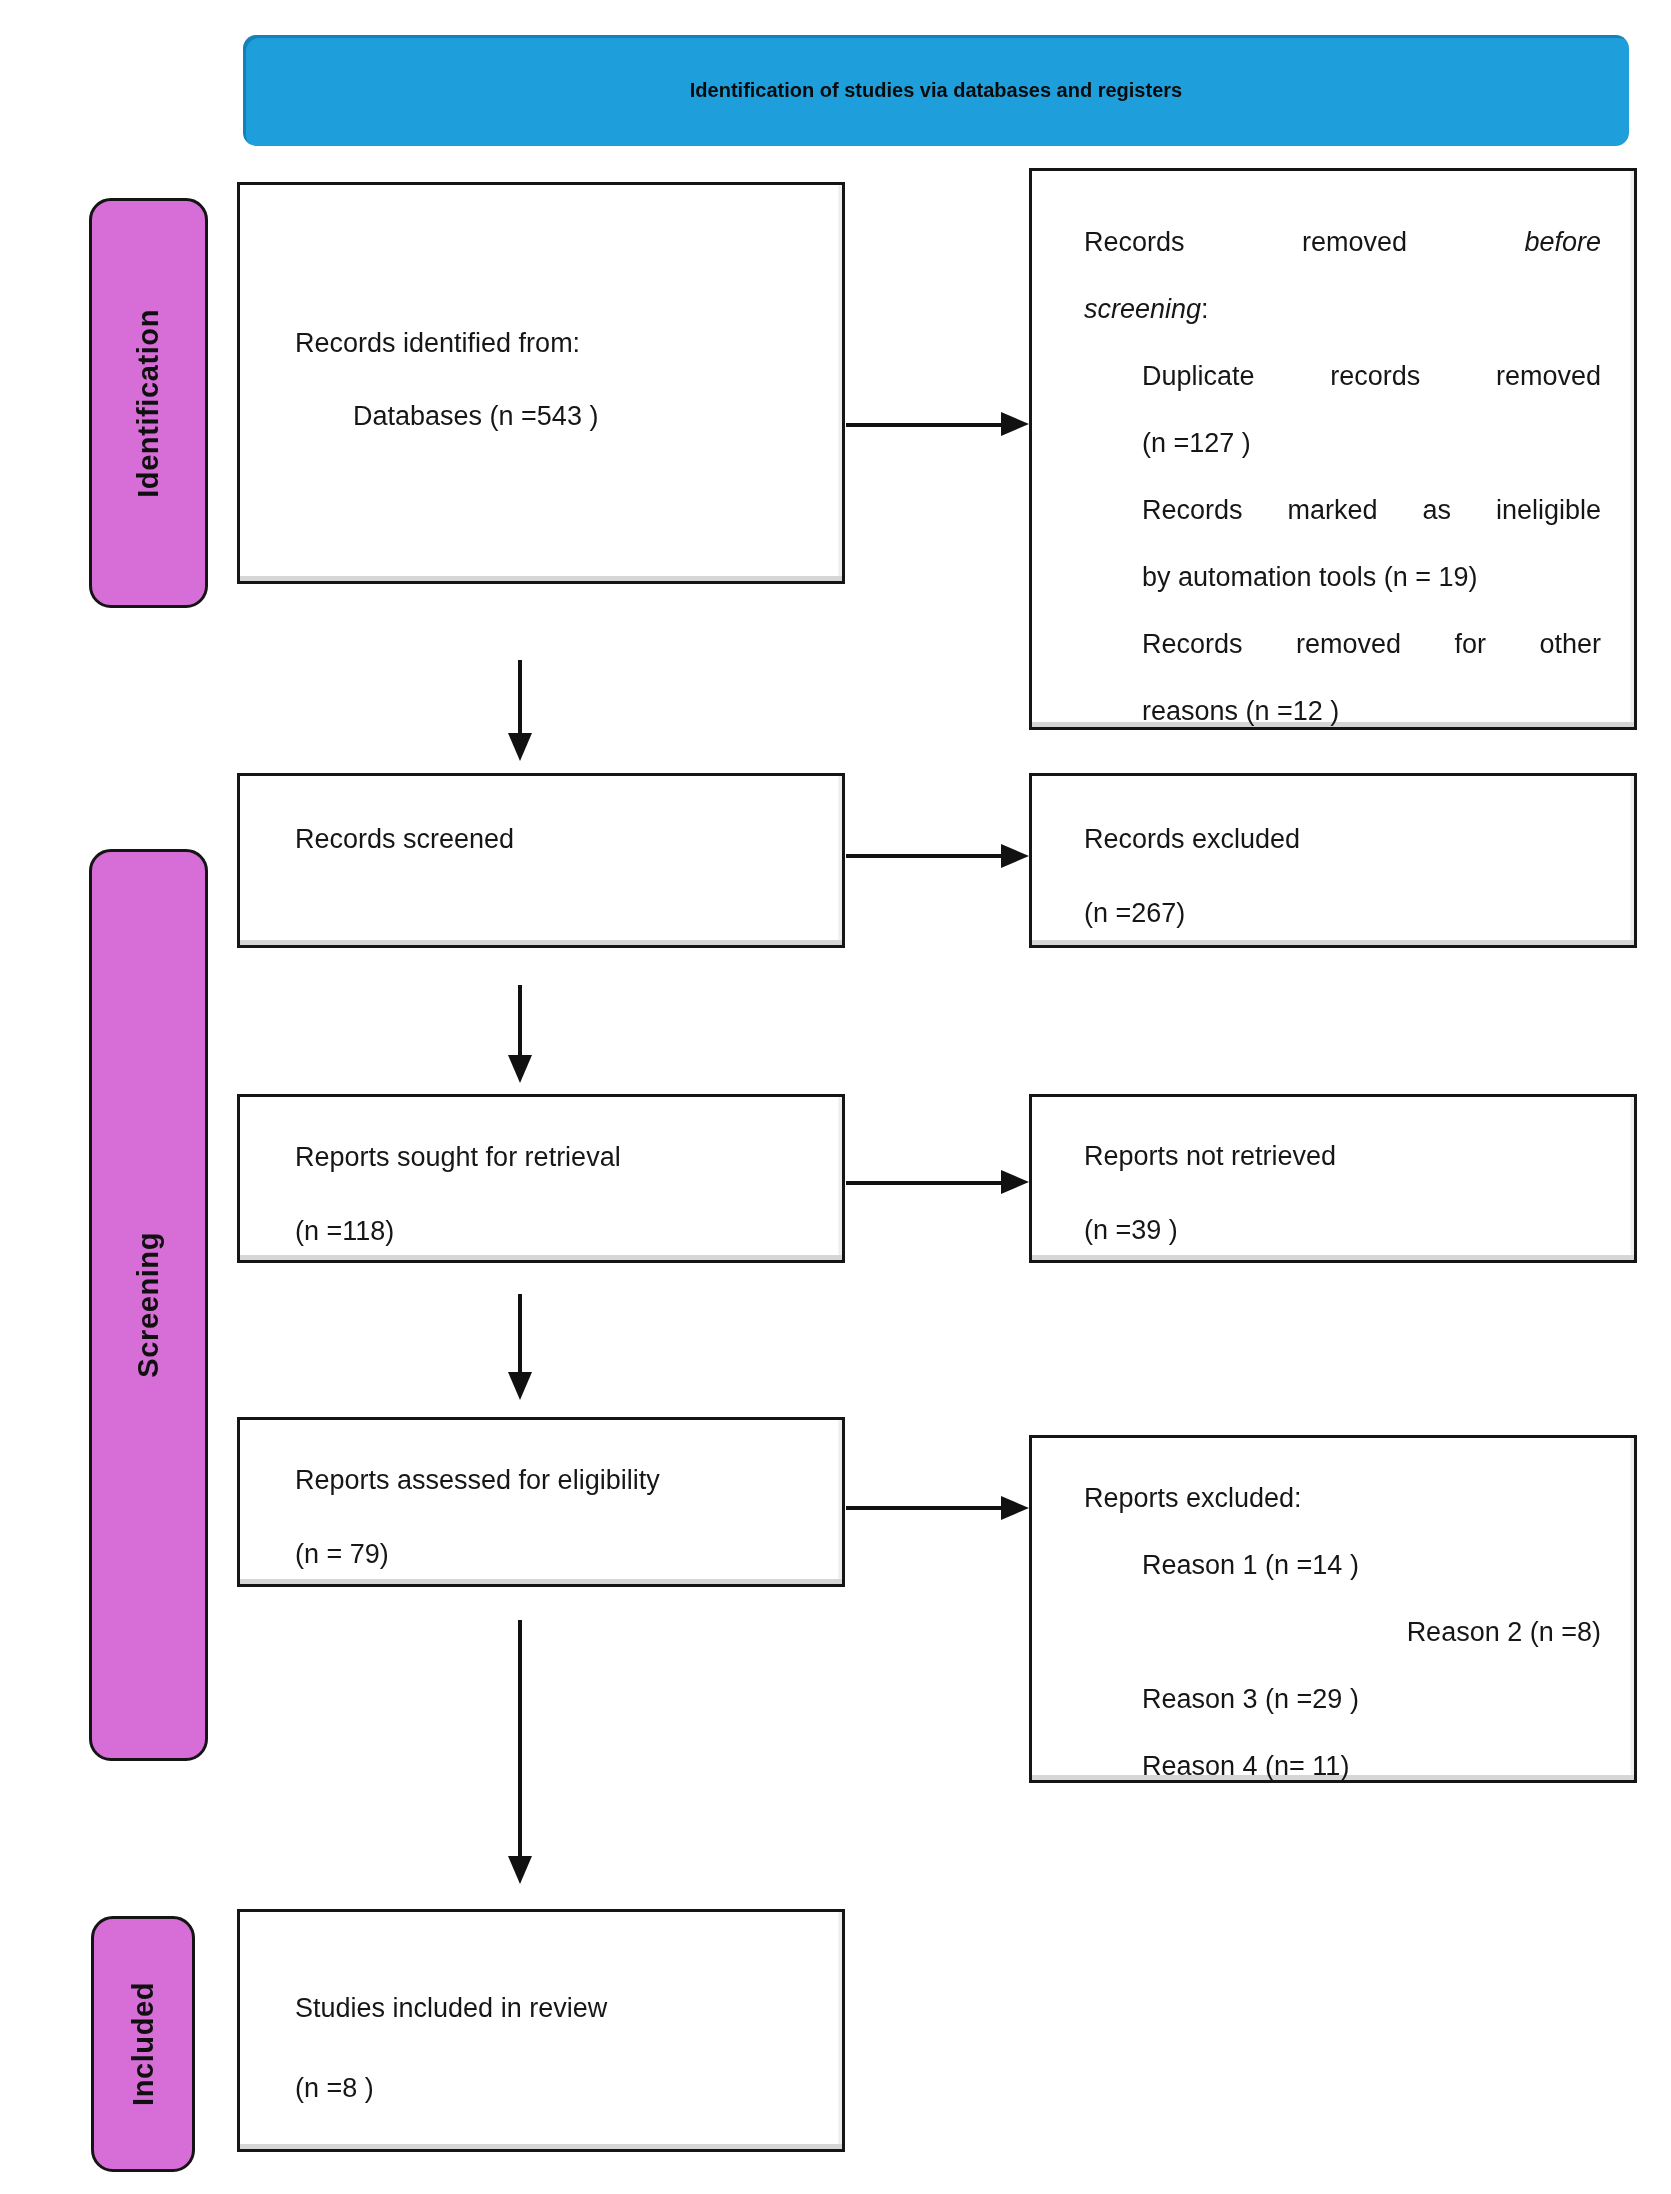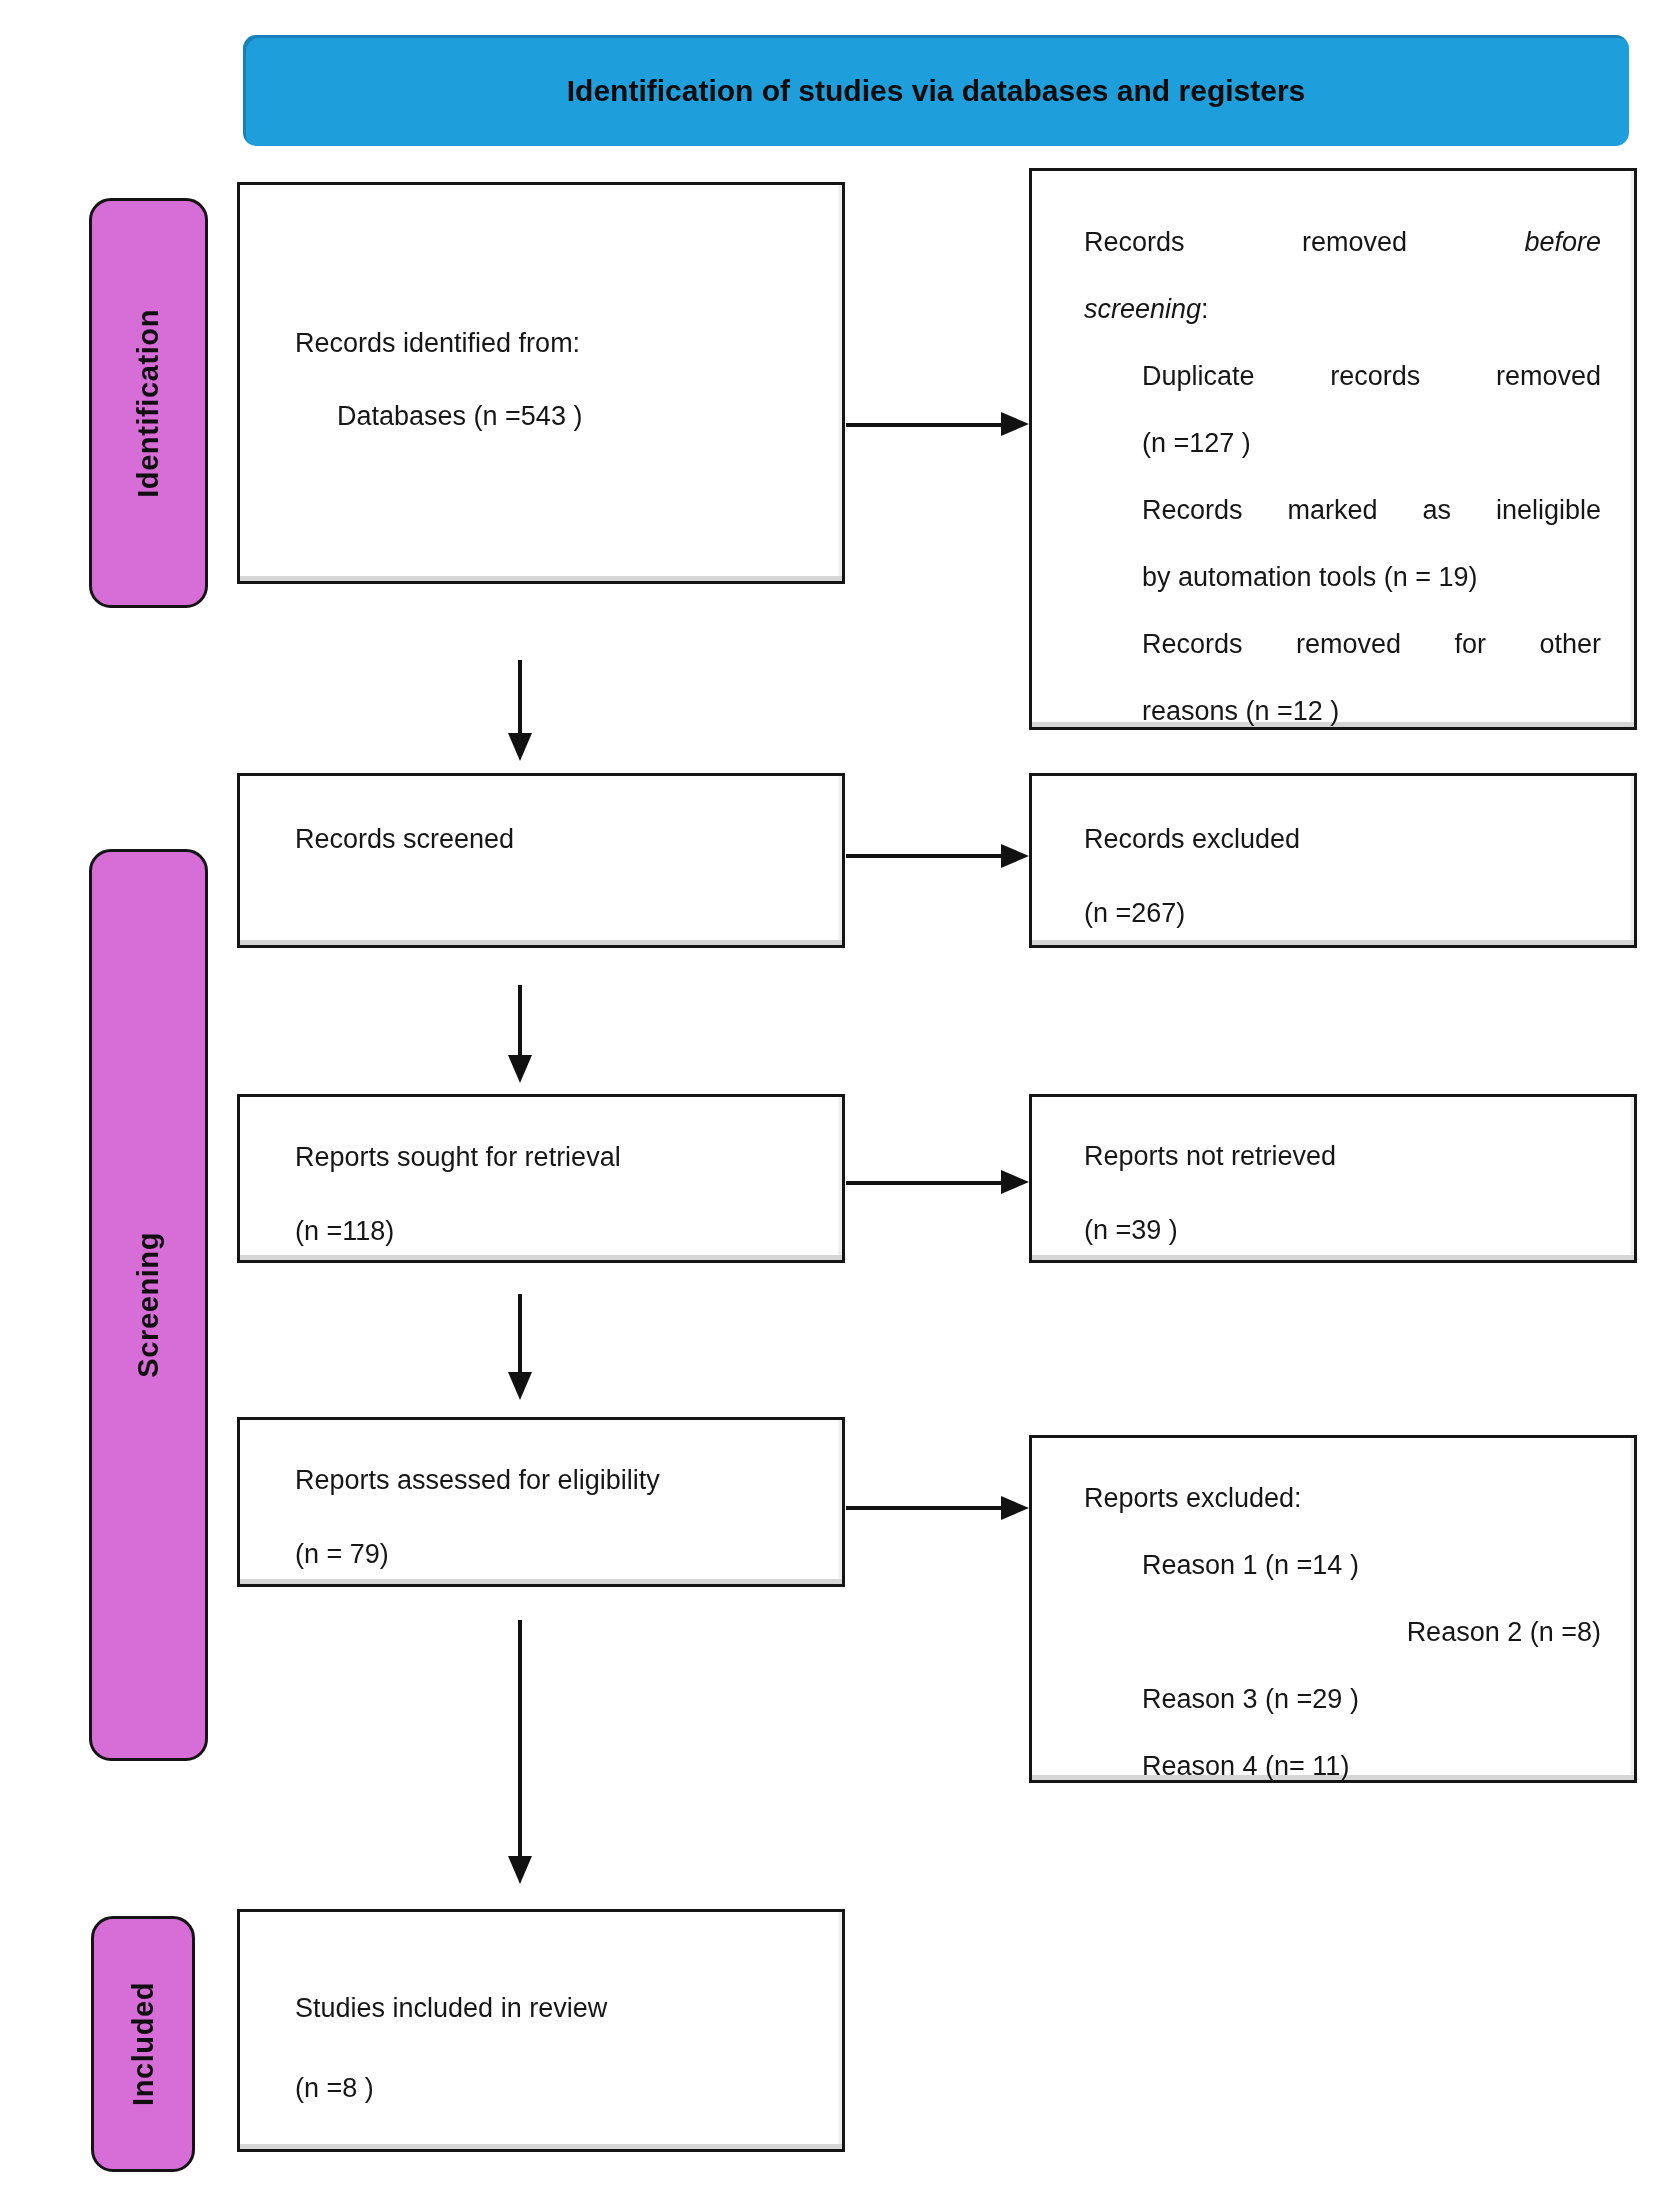--- a/index.html
+++ b/index.html
@@ -4,21 +4,21 @@
 <style>
   html,body{margin:0;padding:0;background:#ffffff;}
   body{width:1672px;height:2194px;position:relative;font-family:"Liberation Sans",sans-serif;color:#161616;}
   .canvas{position:absolute;left:0;top:0;width:1672px;height:2194px;background:#ffffff;}
 
   .title-bar{
     position:absolute;left:243px;top:35px;width:1386px;height:111px;
     background:#1E9FDB;border-radius:13.4px;
     box-shadow:inset 3px 3px 0 rgba(0,40,70,0.25);
     display:flex;align-items:center;justify-content:center;
-    font-size:30px;font-weight:bold;color:#0b0b0b;
+    font-size:20px;font-weight:bold;color:#0b0b0b;
   }
 
   .stage-label{
     position:absolute;background:#D76ED7;border:3px solid #141414;border-radius:22px;
     display:flex;align-items:center;justify-content:center;
   }
   .stage-label .vtext{
     writing-mode:vertical-rl;transform:rotate(180deg);
     font-size:29px;font-weight:bold;color:#101010;letter-spacing:0.6px;
   }
@@ -53,21 +53,21 @@
   <div class="stage-label" style="left:89px;top:849px;width:113px;height:906px;">
     <span class="vtext">Screening</span>
   </div>
   <div class="stage-label" style="left:91px;top:1916px;width:98px;height:250px;">
     <span class="vtext">Included</span>
   </div>
 
   <div class="fbox" style="left:237px;top:182px;width:608px;height:402px;">
     <div class="content" style="padding:122px 33px 0 55px;line-height:73px;">
         <div class="tline"><span>Records identified from:</span></div>
-        <div class="tline" style="margin-left: 42px;"><span>Databases (n =543 )</span></div>
+        <div class="tline" style="margin-left: 58px;"><span>Databases (n =543 )</span></div>
       </div>
   </div>
 
   <div class="fbox" style="left:237px;top:773px;width:608px;height:175px;">
     <div class="content" style="padding:25.5px 33px 0 55px;line-height:74px;">
         <div class="tline"><span>Records screened</span></div>
       </div>
   </div>
 
   <div class="fbox" style="left:237px;top:1094px;width:608px;height:169px;">

